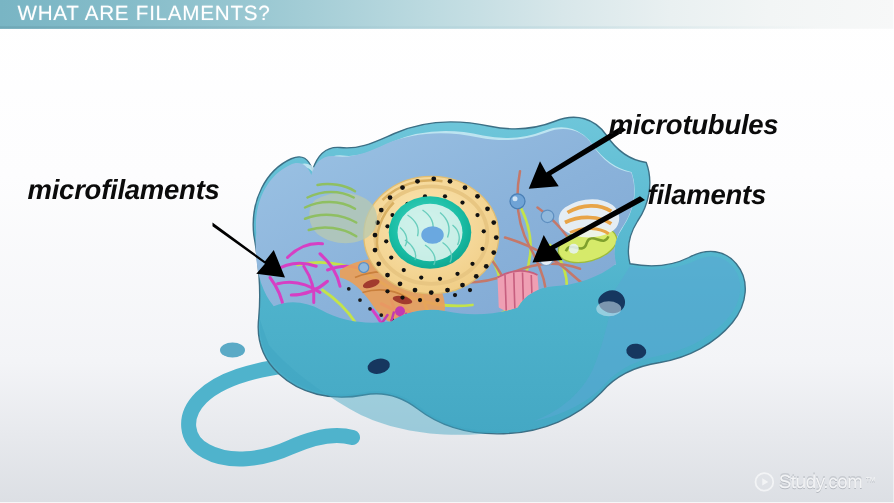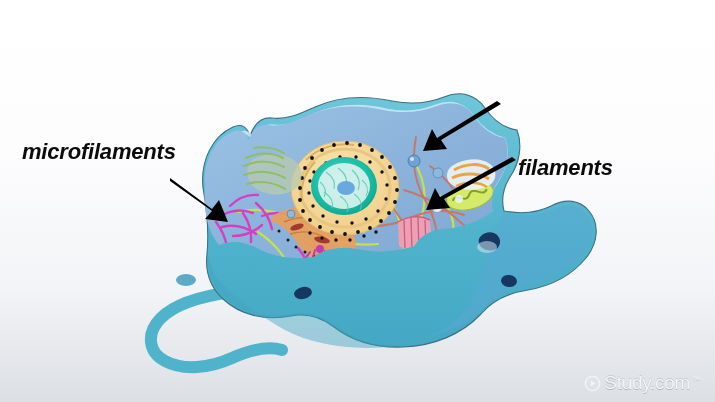--- a/index.html
+++ b/index.html
@@ -77,21 +77,21 @@
     letter-spacing: -.2px;
   }
   #label-intermediate-filaments {
     left: 518px;
     top: 144px;
     font-size: 22px;
     text-align: center;
     letter-spacing: -.2px;
     line-height: 1.13;
   }
-  #label-intermediate-filaments .l2 { display: block; margin-top: 12px; }
+  #label-intermediate-filaments .l2 { display: block; }
 
   
   #cell-illustration {
     position: absolute;
     left: 0;
     top: 0;
     width: 715px;
     height: 402px;
   }
 
@@ -99,40 +99,43 @@
   #watermark {
     position: absolute;
     right: 14px;
     bottom: 8px;
     display: flex;
     align-items: center;
     gap: 3px;
     opacity: .62;
   }
   #watermark-text {
-    font-size: 19px;
+    font-size: 15px;
     color: #ffffff;
     letter-spacing: -.3px;
     text-shadow: 0 1px 0 rgba(150,155,163,.95), 0 -1px 0 rgba(150,155,163,.55);
     font-weight: 400;
   }
   #watermark-sup {
     font-size: 9px;
     color: #ffffff;
     text-shadow: 0 1px 0 rgba(150,155,163,.9);
     align-self: flex-start;
     margin-top: 3px;
     margin-left: -1px;
   }
 </style>
 </head>
 <body>
 
 <div id="page">
 
+  <div id="header-bar">
+    <div id="header-title">WHAT ARE FILAMENTS?</div>
+  </div>
 
   <svg id="cell-illustration" viewBox="0 0 715 402">
     <defs>
       <linearGradient id="membGrad" x1="0" y1="0" x2="0" y2="1">
         <stop offset="0%" stop-color="#6ec6da"></stop>
         <stop offset="55%" stop-color="#4fb3cc"></stop>
         <stop offset="100%" stop-color="#44a8c4"></stop>
       </linearGradient>
       <linearGradient id="cytoGrad" x1="0" y1="0" x2="1" y2="1">
         <stop offset="0%" stop-color="#9cc3e4"></stop>
@@ -428,20 +431,21 @@
       <path d="M170,178 L212,209 L219,200 L228,222 L205,219 L212,211 L170,181 Z"></path>
 
       <path d="M501,104 L441,140 L447,149 L423,151 L432,129 L437,138 L497,101 Z"></path>
 
       <path d="M516,160 L444,199 L450,208 L426,210 L435,188 L440,197 L512,157 Z"></path>
     </g>
   </svg>
 
   <div class="callout" id="label-microfilaments">microfilaments</div>
 
+  <div class="callout" id="label-microtubules">microtubules</div>
 
   <div class="callout" id="label-intermediate-filaments">
     <span class="l2">filaments</span>
   </div>
 
   <div id="watermark">
     <svg width="17" height="17" viewBox="0 0 24 24">
       <circle cx="12" cy="12" r="10" fill="none" stroke="#ffffff" stroke-width="2"></circle>
       <path d="M9.6 7.8 L16.4 12 L9.6 16.2 Z" fill="#ffffff"></path>
     </svg>

